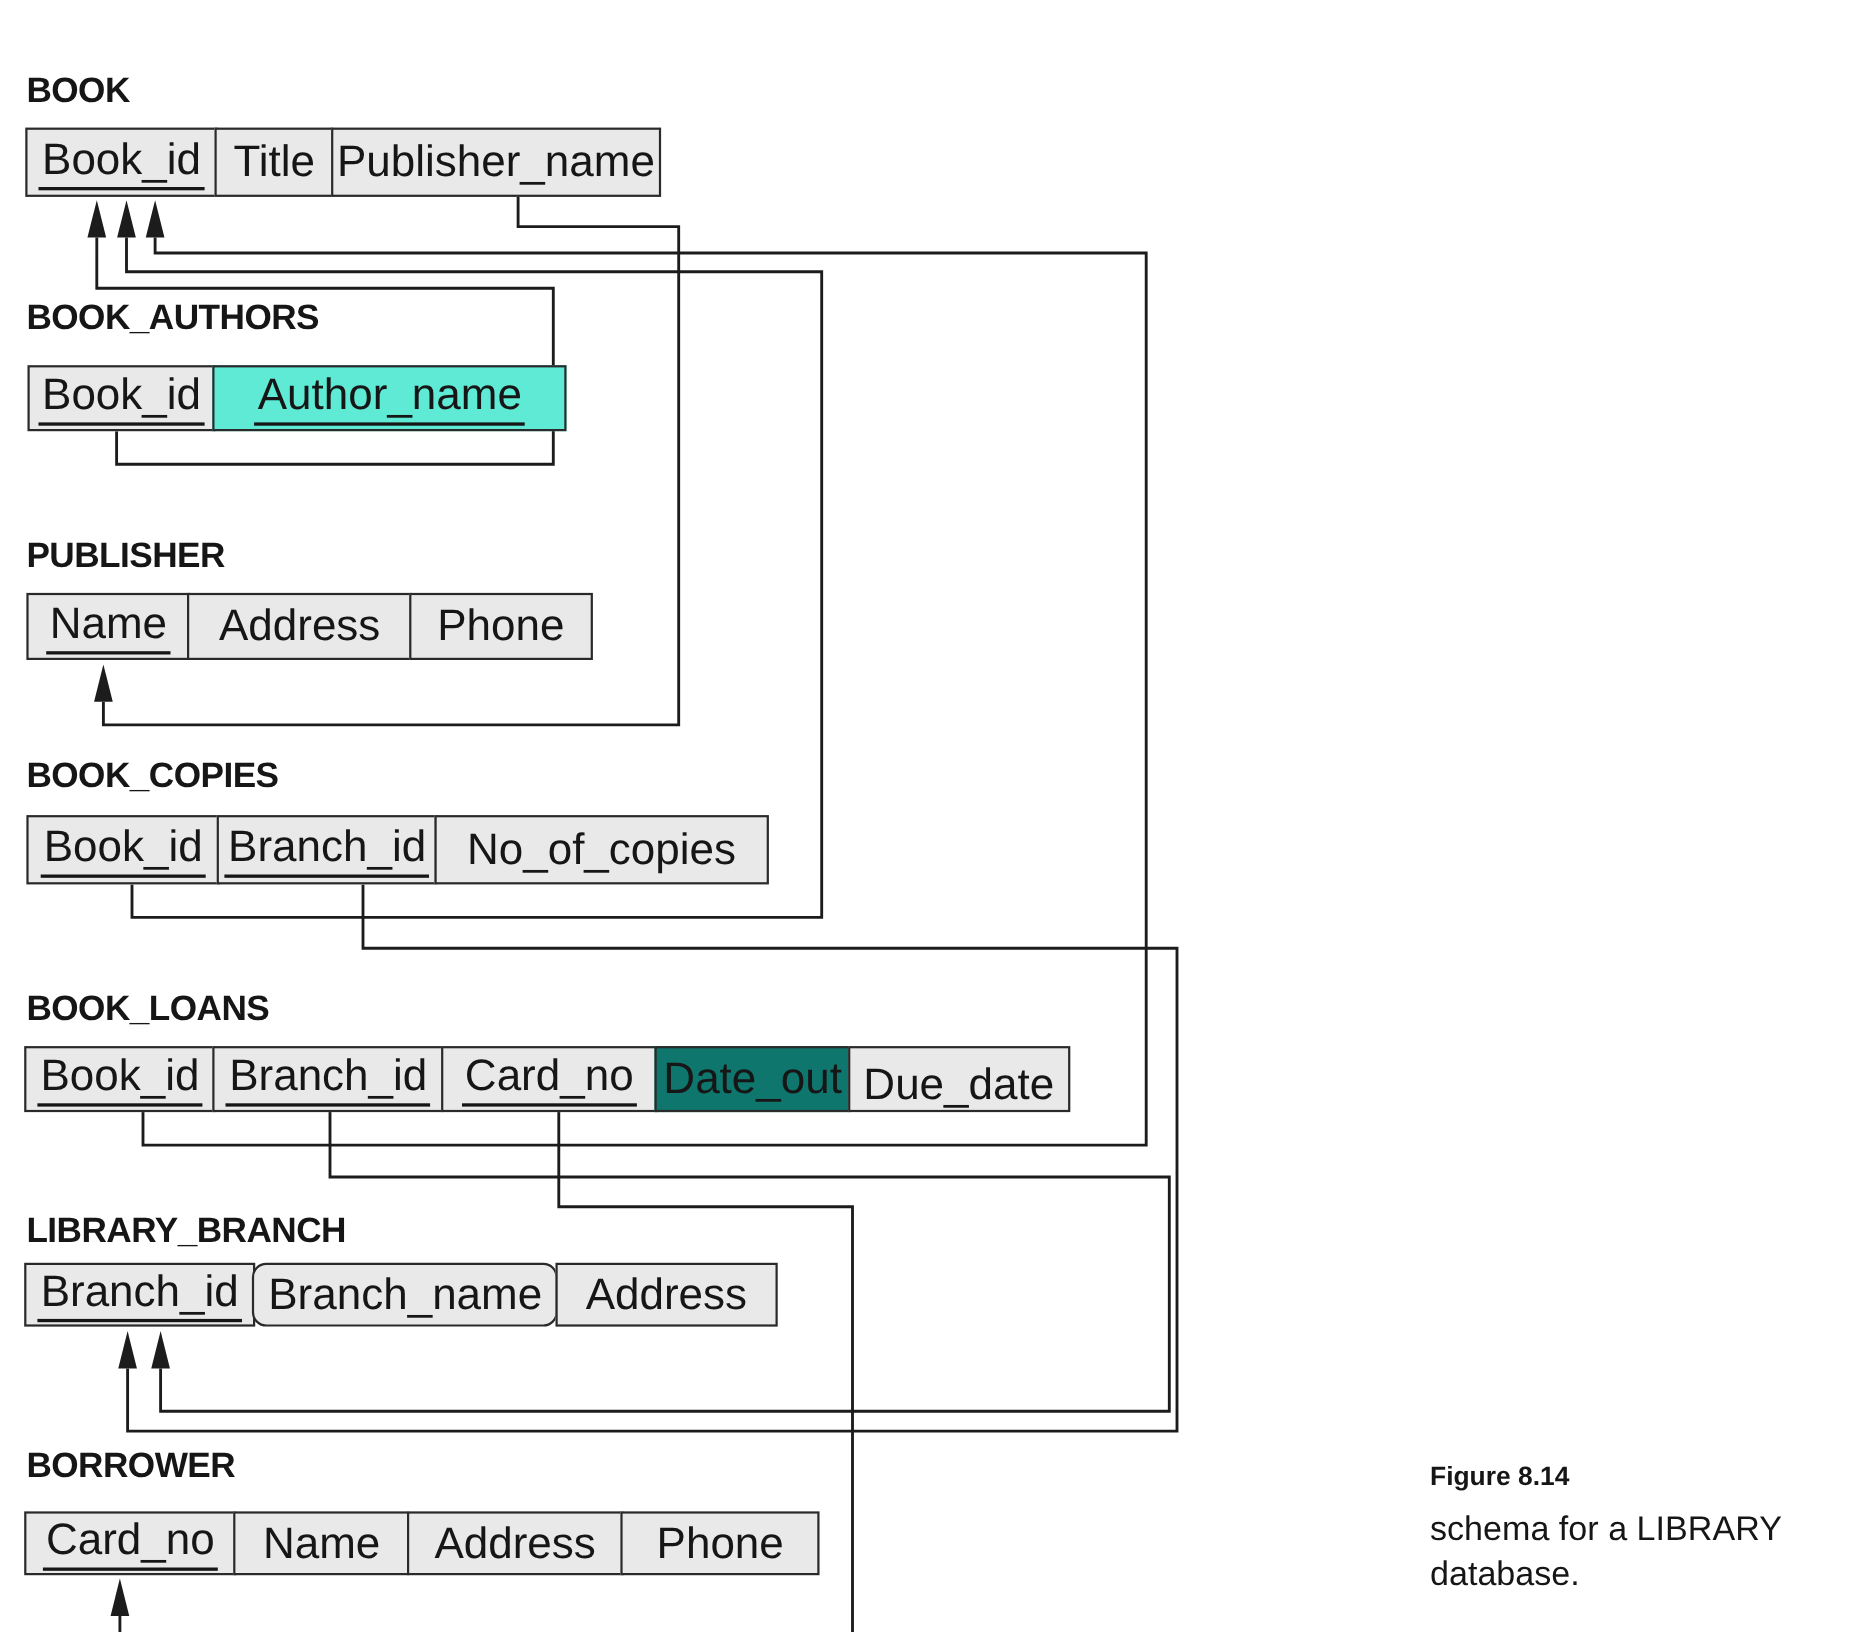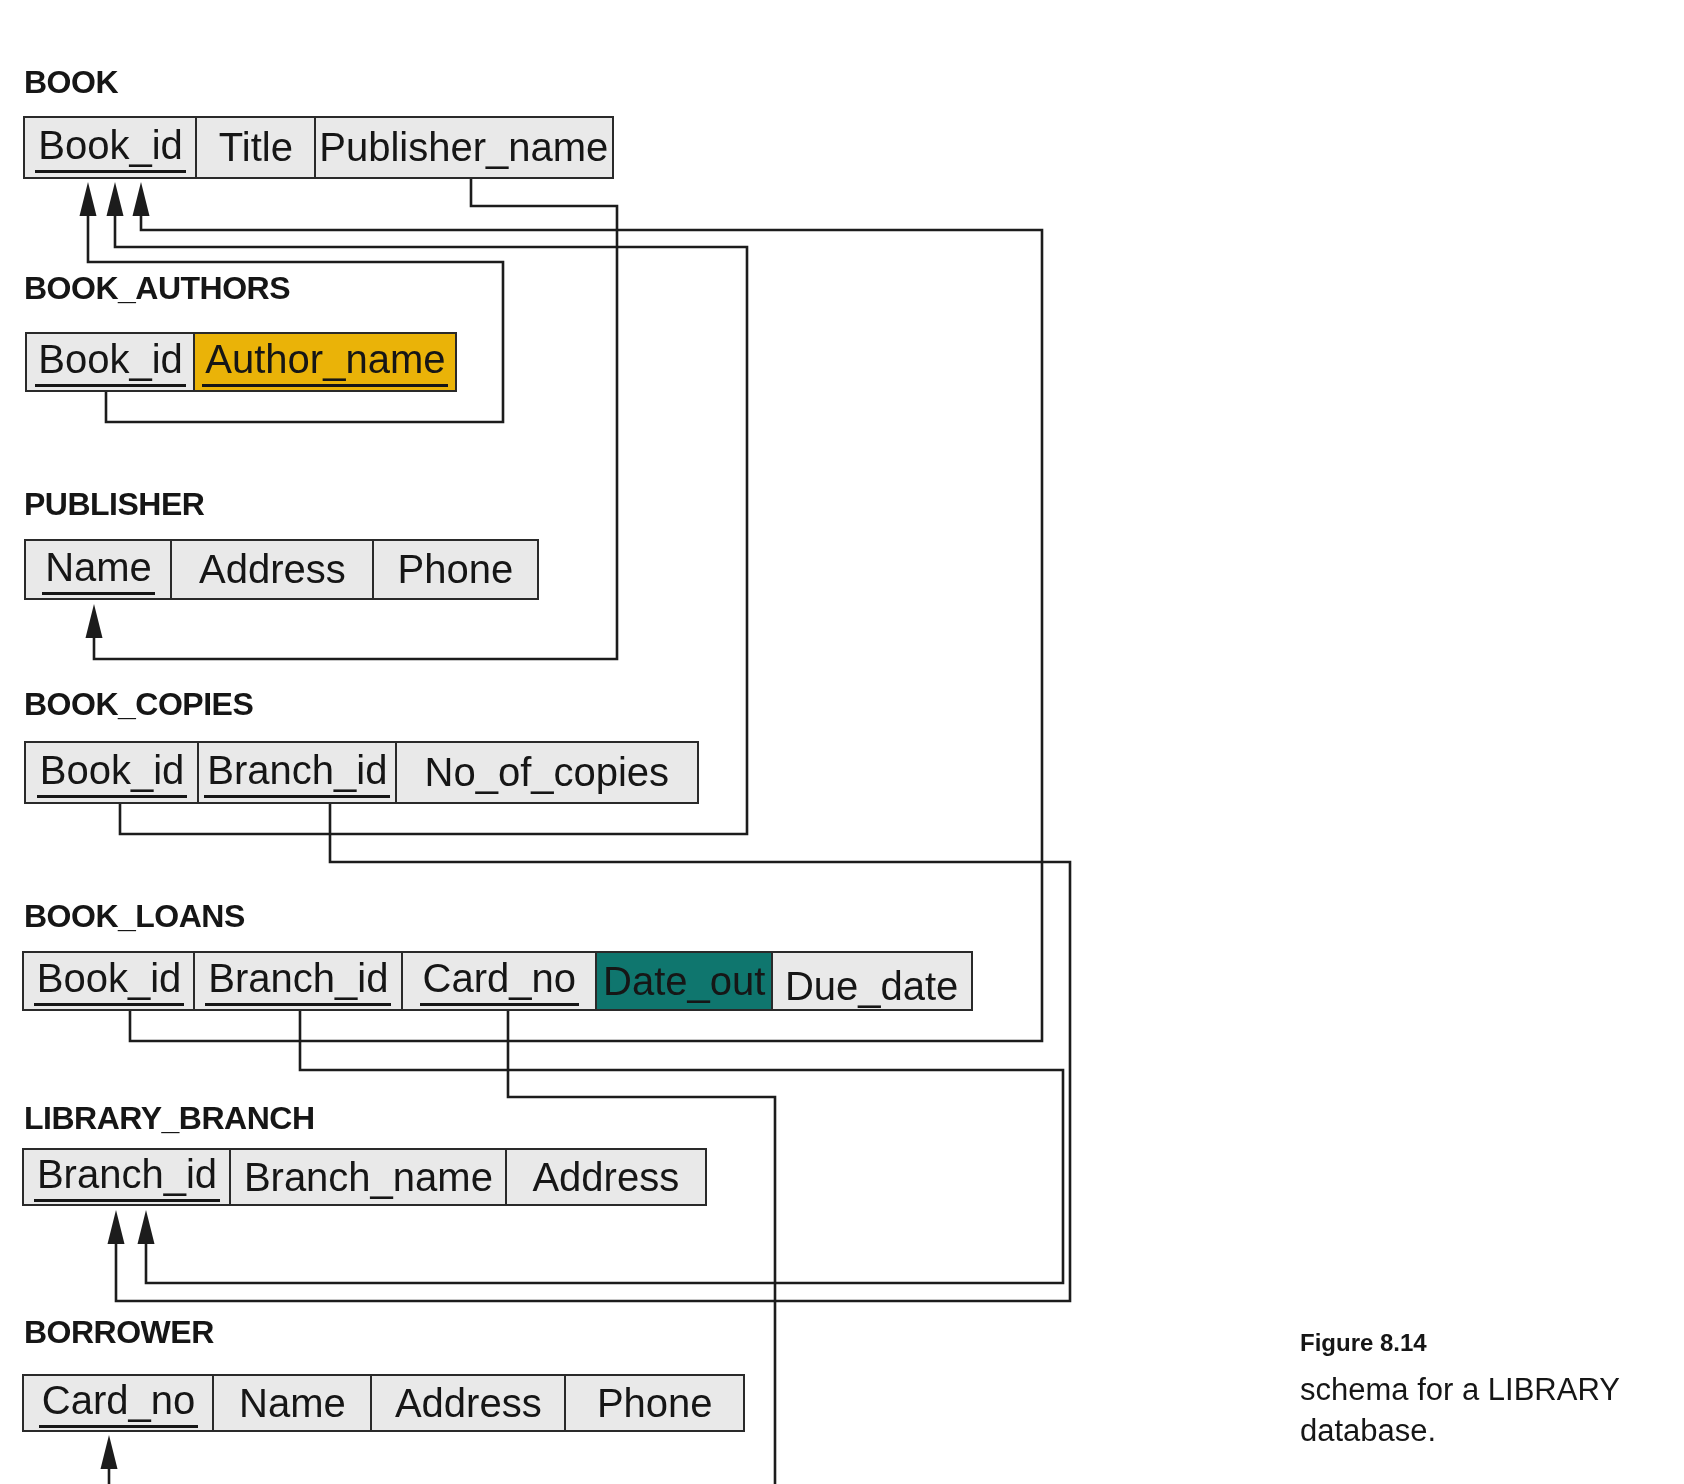--- a/index.html
+++ b/index.html
@@ -90,33 +90,33 @@
         <polyline points="508,967 508,1053 775,1053 775,1457 109,1457 109,1425" fill="none" stroke="#1c1c1c" stroke-width="2.6" stroke-linejoin="miter"></polyline>
         <polygon points="109,1391 100.5,1425 117.5,1425" fill="#1c1c1c"></polygon>
       </g>
     </svg>
   <div id="tables-layer">
       <div class="tbl-label" style="left: 24px; top: 20px;">BOOK</div>
       <div class="tbl-row" style="left: 23px; top: 72px; height: 63px;">
         <div class="tbl-cell" style="width: 175px; background: rgb(233, 233, 233);">
           <span class="pk">Book_id</span>
         </div>
-        <div class="tbl-cell" style="width: 121px; background: rgb(233, 233, 233);">
+        <div class="tbl-cell" style="width: 108px; background: rgb(233, 233, 233);">
           <span>Title</span>
         </div>
         <div class="tbl-cell" style="width: 300px; background: rgb(233, 233, 233);">
           <span>Publisher_name</span>
         </div>
       </div>
       <div class="tbl-label" style="left: 24px; top: 226px;">BOOK_AUTHORS</div>
       <div class="tbl-row" style="left: 25px; top: 288px; height: 60px;">
         <div class="tbl-cell" style="width: 171px; background: rgb(233, 233, 233);">
           <span class="pk">Book_id</span>
         </div>
-        <div class="tbl-cell" style="width: 264px; background: #eab308;">
+        <div class="tbl-cell" style="width: 322px; background: #5eead4;">
           <span class="pk">Author_name</span>
         </div>
       </div>
       <div class="tbl-label" style="left: 24px; top: 442px; text-align: right;">PUBLISHER</div>
       <div class="tbl-row" style="left: 24px; top: 495px; height: 61px;">
         <div class="tbl-cell" style="width: 149px; background: rgb(233, 233, 233);">
           <span class="pk">Name</span>
         </div>
         <div class="tbl-cell" style="width: 204px; background: rgb(233, 233, 233);">
           <span>Address</span>
@@ -153,21 +153,21 @@
         </div>
         <div class="tbl-cell" style="width: 202px; background: rgb(233, 233, 233); align-items: flex-end;">
           <span>Due_date</span>
         </div>
       </div>
       <div class="tbl-label" style="left: 24px; top: 1056px;">LIBRARY_BRANCH</div>
       <div class="tbl-row" style="left: 22px; top: 1104px; height: 58px;">
         <div class="tbl-cell" style="width: 210px; background: rgb(233, 233, 233);">
           <span class="pk">Branch_id</span>
         </div>
-        <div class="tbl-cell" style="width: 278px; background: rgb(233, 233, 233);">
+        <div class="tbl-cell" style="width: 278px; background: rgb(233, 233, 233); border-radius: 13px;">
           <span>Branch_name</span>
         </div>
         <div class="tbl-cell" style="width: 202px; background: rgb(233, 233, 233);">
           <span>Address</span>
         </div>
       </div>
       <div class="tbl-label" style="left: 24px; top: 1270px;">BORROWER</div>
       <div class="tbl-row" style="left: 22px; top: 1330px; height: 58px;">
         <div class="tbl-cell" style="width: 193px; background: rgb(233, 233, 233);">
           <span class="pk">Card_no</span>

